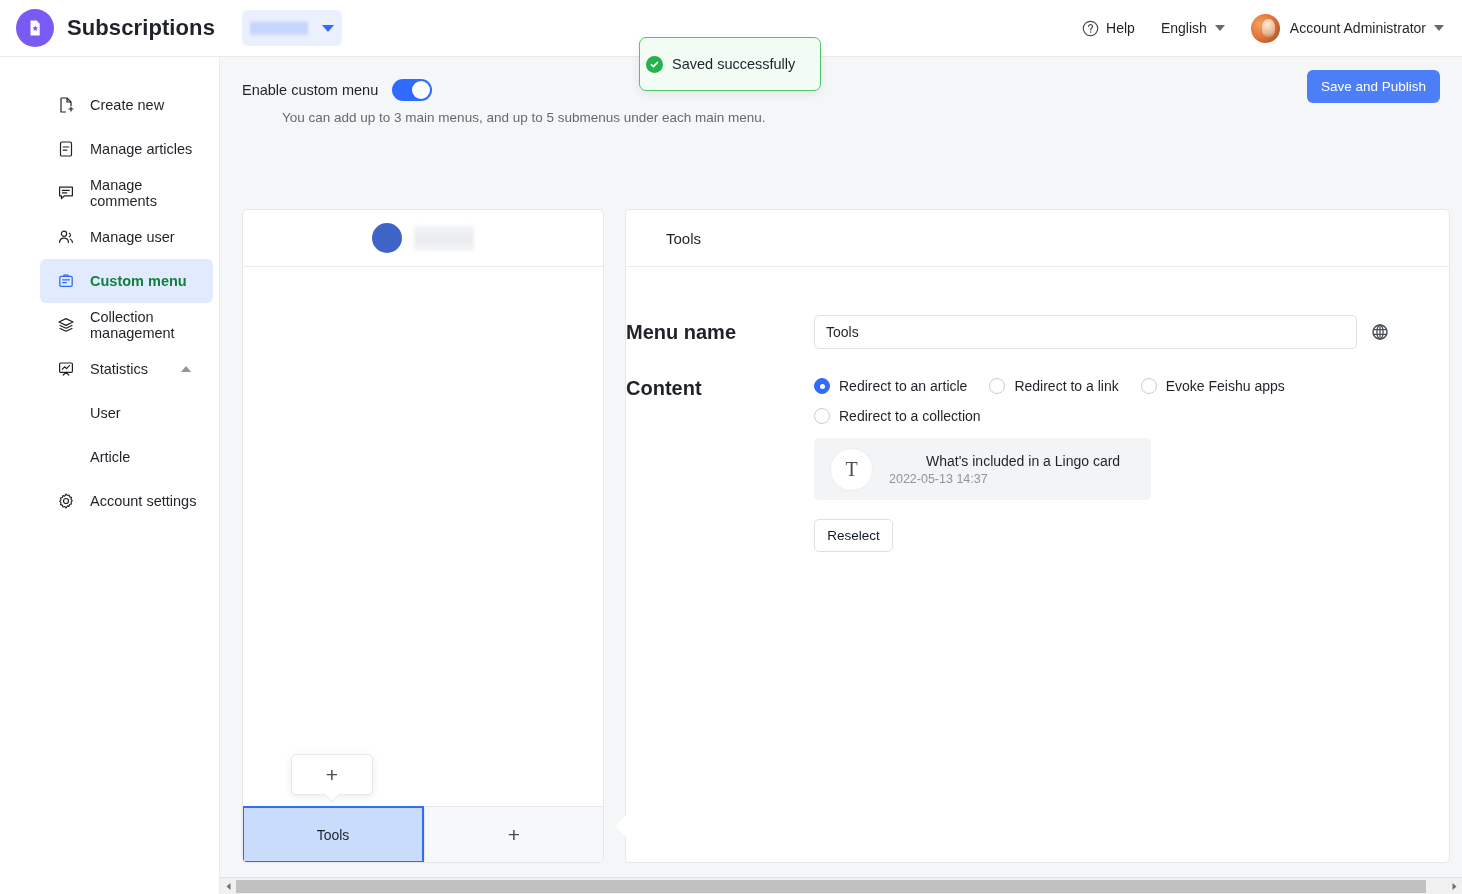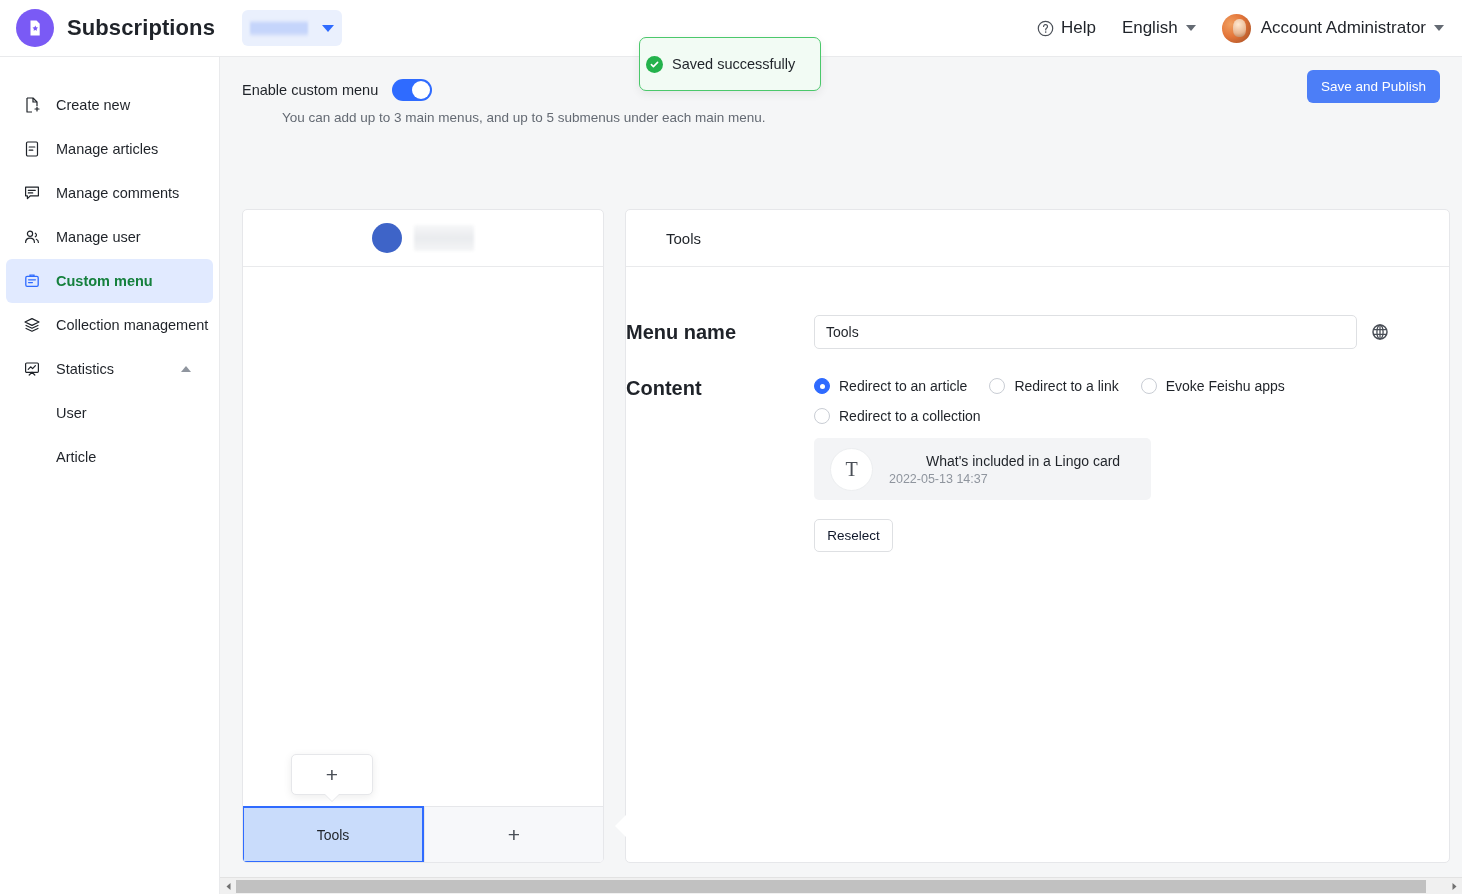--- a/index.html
+++ b/index.html
@@ -54,21 +54,21 @@
   .caret-grey {
     width: 0; height: 0;
     border-left: 5.5px solid transparent;
     border-right: 5.5px solid transparent;
     border-top: 6.5px solid #646a73;
     margin-left: 8px;
   }
   .header-right {
     margin-left: auto; margin-right: 18px;
     display: flex; align-items: center; gap: 26px;
-    font-size: 17px; color: #1f2329;
+    font-size: 14px; color: #1f2329;
   }
   .hr-item { display: flex; align-items: center; cursor: pointer; }
   .help-icon { margin-right: 7px; display: flex; }
   .avatar {
     width: 29px; height: 29px; border-radius: 50%;
     margin-right: 10px; overflow: hidden; flex: none;
     background: radial-gradient(circle at 30% 35%, #f0a060 0%, #e4763a 45%, #9c4a22 100%);
     position: relative;
   }
   .avatar::after {
@@ -77,20 +77,21 @@
     background: radial-gradient(circle at 40% 30%, #ffe9d0 0%, #e8b793 60%, #b07a54 100%);
   }
 
   
   .sidebar {
     position: absolute; top: 57px; left: 0;
     width: 220px; height: 837px;
     background: #fff; border-right: 1px solid #e9eaec;
     padding-top: 26px;
     z-index: 10;
+    padding-left: 34px;
   }
   .nav-item {
     display: flex; align-items: center;
     height: 44px; margin: 0 6px; padding-left: 16px;
     border-radius: 6px; cursor: pointer;
     font-size: 14.5px; color: #1f2329;
   }
   .nav-item .nv-ic { width: 20px; height: 20px; margin-right: 14px; display: flex; align-items: center; justify-content: center; flex: none;}
   .nav-item.active { background: #e1eaff; color: #15803d; font-weight: bold; }
   .nav-item.sub { padding-left: 50px; }
@@ -416,20 +417,29 @@
       <span class="nav-caret-up"></span>
     </div>
 
     <div class="nav-item sub">
       <span>User</span>
     </div>
     <div class="nav-item sub">
       <span>Article</span>
     </div>
 
+    <div class="nav-item">
+      <span class="nv-ic">
+        <svg width="18" height="18" viewBox="0 0 18 18">
+            <circle cx="9" cy="9" r="2.5" fill="none" stroke="#1f2329" stroke-width="1.2"></circle>
+            <path d="M9 1.9l1.2 1.6 1.9-.5.5 1.9 1.9.5-.5 1.9 1.3 1.4-1.3 1.4.5 1.9-1.9.5-.5 1.9-1.9-.5L9 16.1l-1.2-1.6-1.9.5-.5-1.9-1.9-.5.5-1.9L2.7 9.3l1.3-1.4-.5-1.9 1.9-.5.5-1.9 1.9.5z" fill="none" stroke="#1f2329" stroke-width="1.1" stroke-linejoin="round"></path>
+          </svg>
+      </span>
+      <span>Account settings</span>
+    </div>
   </div>
 
   <div class="content">
 
     <div class="topbar">
       <div class="topline">
         <span class="topline-label">Enable custom menu</span>
         <span class="toggle">
           <span class="knob"></span>
         </span>

